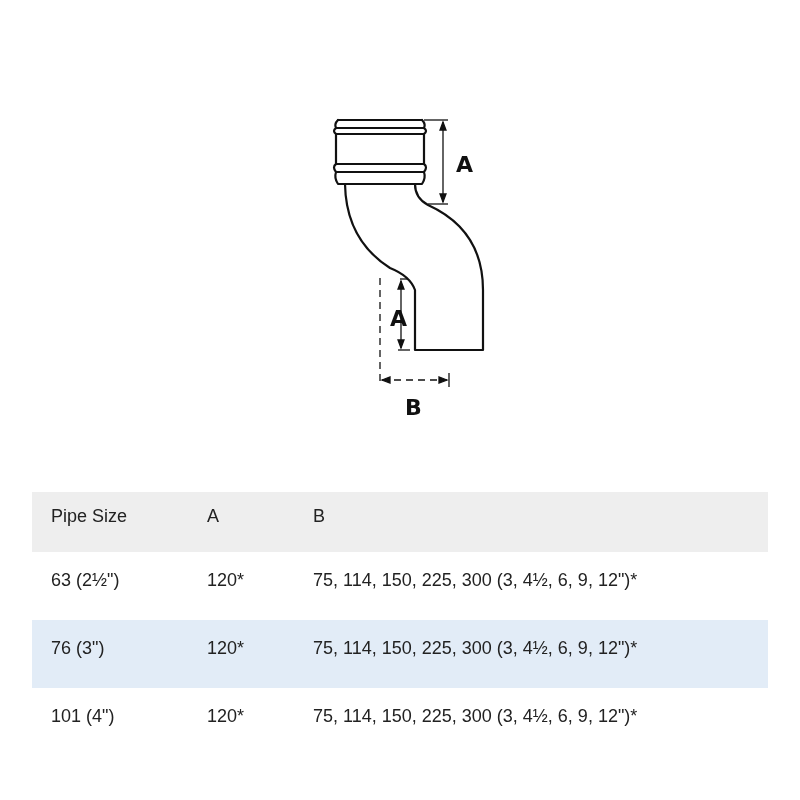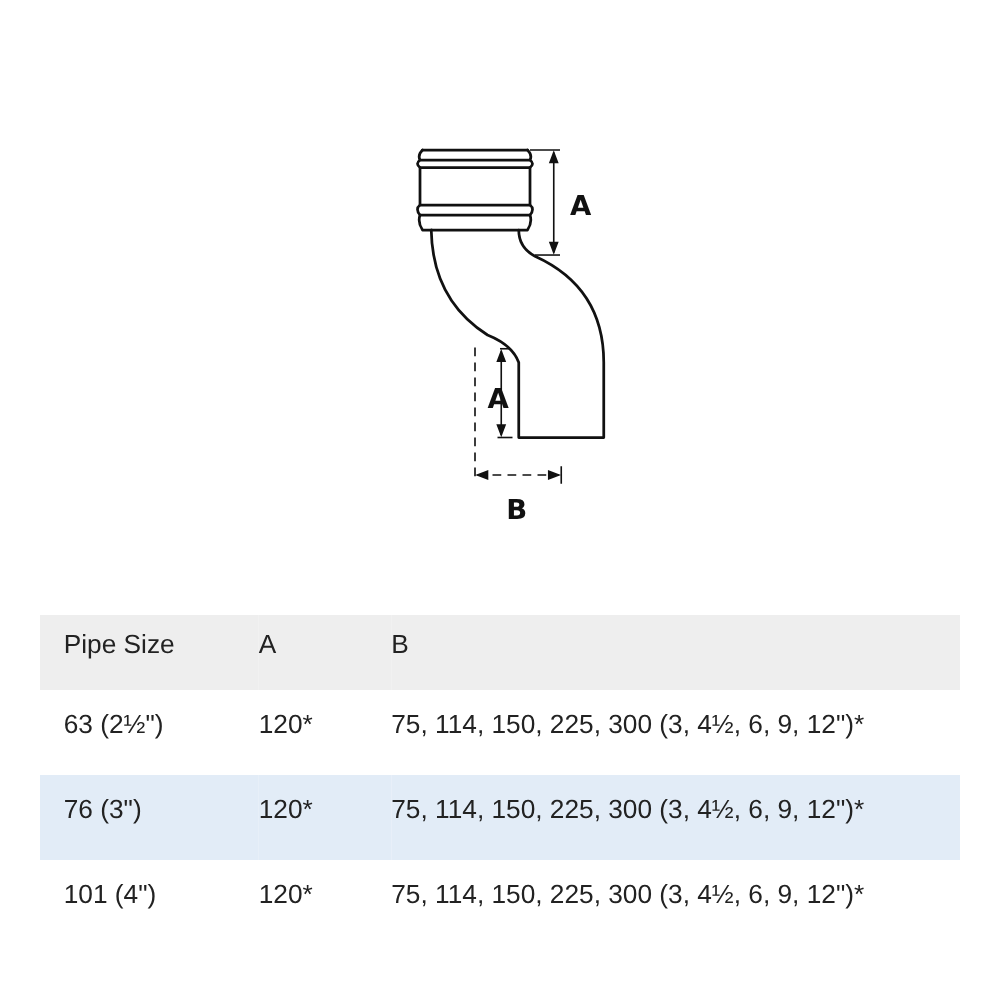--- a/index.html
+++ b/index.html
@@ -2,21 +2,21 @@
 <html><head>
 <meta charset="utf-8">
 <style>
   html, body { margin: 0; padding: 0; background: #ffffff; }
   body { width: 800px; height: 800px; position: relative; overflow: hidden;
          font-family: "Liberation Sans", "DejaVu Sans", sans-serif; color: #222; }
   .diagram { position: absolute; left: 320px; top: 100px; width: 180px; height: 330px; }
   .diagram svg { width: 180px; height: 330px; display: block; }
   .dim-label { font-family: "DejaVu Sans", sans-serif; font-weight: bold; font-size: 22px; fill: #111; }
   .spec-table { position: absolute; left: 32px; top: 492px; width: 736px; border-collapse: collapse; }
-  .spec-table th, .spec-table td { text-align: left; padding: 0 0 12px 19px; font-size: 21px; font-weight: normal; }
+  .spec-table th, .spec-table td { text-align: left; padding: 0 0 12px 19px; font-size: 18px; font-weight: normal; }
   .spec-table thead tr { background: #eeeeee; height: 60px; }
   .spec-table thead th { font-weight: 500; color: #222; }
   .spec-table tbody tr { height: 68px; }
   .spec-table tbody tr.alt { background: #e2ecf7; }
   .col-size { width: 156px; }
   .col-a { width: 106px; }
   .spec-table td.col-a, .spec-table th.col-a { padding-left: 0; }
   .spec-table td.col-b, .spec-table th.col-b { padding-left: 0; }
 </style>
 </head>

